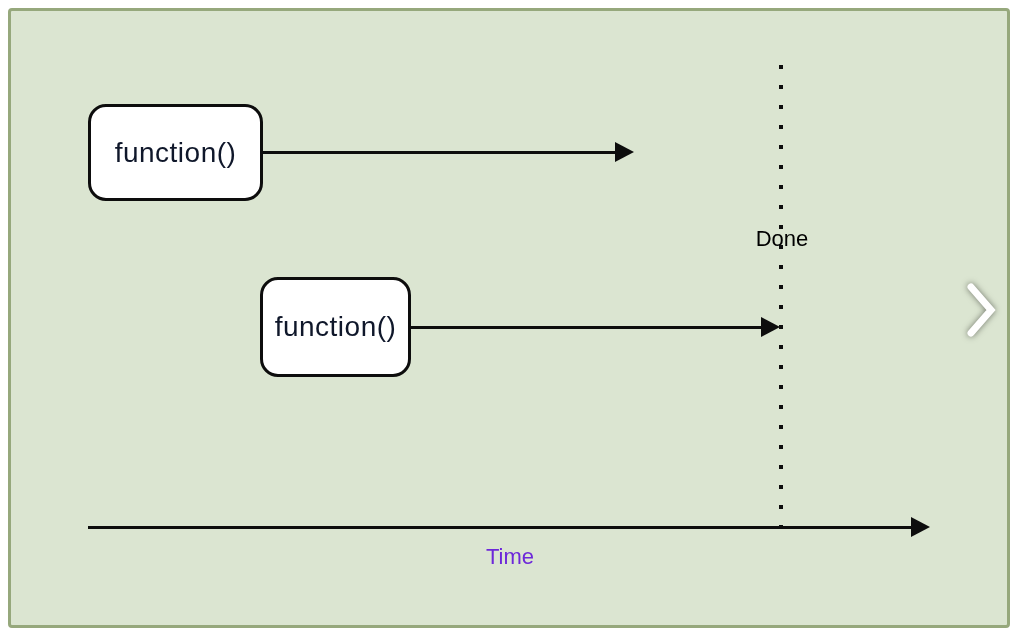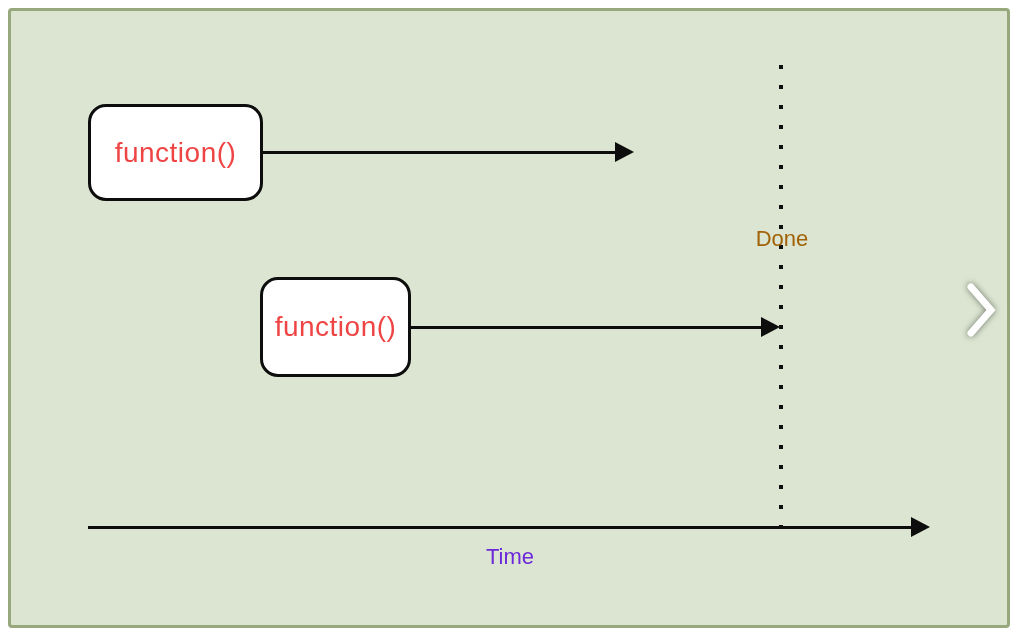--- a/index.html
+++ b/index.html
@@ -29,21 +29,21 @@
   
   .node {
     position: absolute;
     background: #ffffff;
     border: 3px solid #0d0d0d;
     border-radius: 18px;
     display: flex;
     align-items: center;
     justify-content: center;
     font-size: 28px;
-    color: #ef4444;
+    color: #0f172a;
     letter-spacing: 0.5px;
   }
   .node-1 { left: 77px;  top: 93px;  width: 169px; height: 91px; }
   .node-2 { left: 249px; top: 266px; width: 145px; height: 94px; }
 
   .hline {
     position: absolute;
     height: 3px;
     background: #0d0d0d;
   }
@@ -71,21 +71,21 @@
       #0d0d0d 0px, #0d0d0d 4px,
       transparent 4px, transparent 20px
     );
   }
   .done-label {
     position: absolute;
     left: 771px;
     top: 215px;
     transform: translateX(-50%);
     font-size: 22px;
-    color: #a16207;
+    color: #000000;
   }
 
   .time-axis-line { left: 77px; top: 515px; width: 823px; }
   .time-axis-head { left: 900px; top: 506px; }
   .time-label {
     position: absolute;
     left: 499px;
     top: 533px;
     transform: translateX(-50%);
     font-size: 22px;

